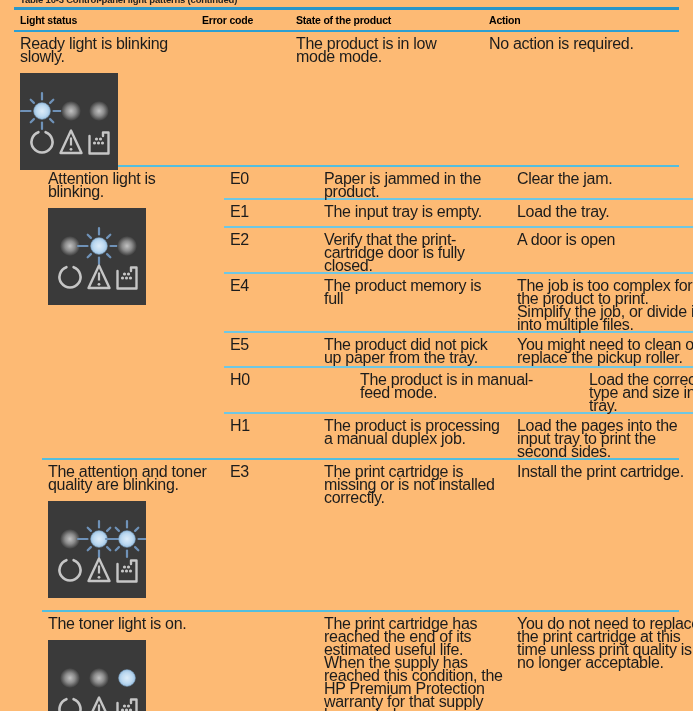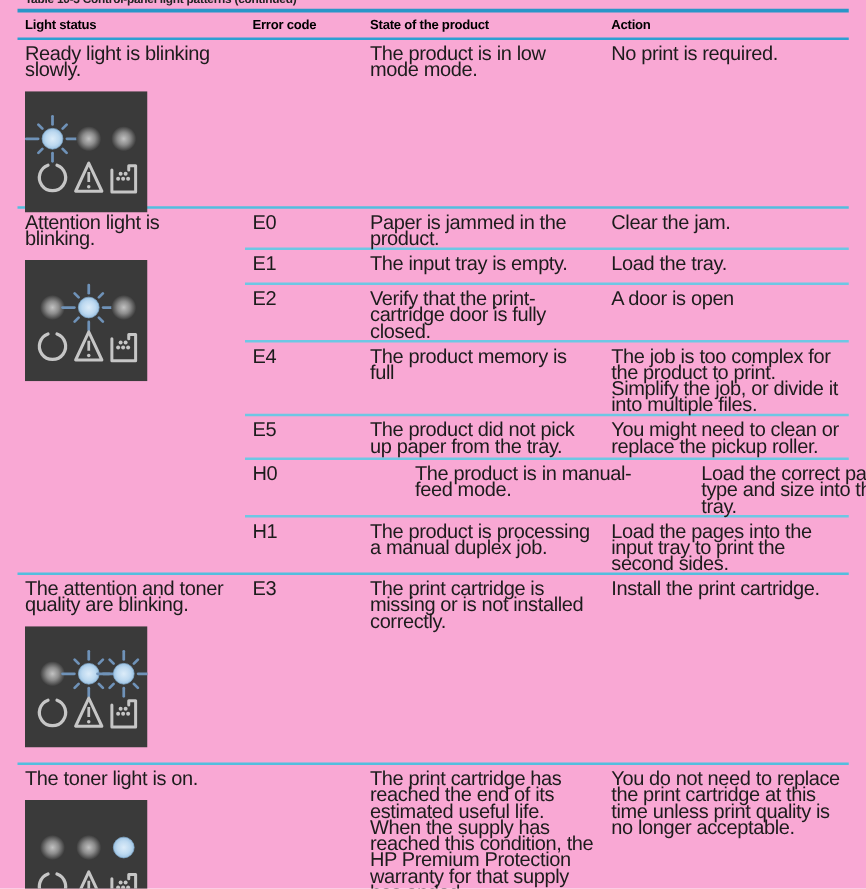--- a/index.html
+++ b/index.html
@@ -1,38 +1,38 @@
 <!DOCTYPE html>
 <html><head>
 <meta charset="utf-8">
 <style>
   html,body{margin:0;padding:0;background:#ffffff;}
   .page{
     position:relative;
     width:693px;height:711px;
-    background:#f9a8d4;
+    background:#fdba74;
     overflow:hidden;
     font-family:"Liberation Sans","DejaVu Sans",sans-serif;
     color:#1c1c1c;
     -webkit-font-smoothing:antialiased;
   }
   
   .caption{height:7px;overflow:hidden;margin:0 0 0 20px;}
   .caption span{display:block;margin-top:-6px;font-size:9.5px;font-weight:bold;color:#222;letter-spacing:-0.2px;white-space:nowrap;}
   .topline{height:3px;background:#2a96c8;margin:0 14px;}
 
   .tbl{margin:0 14px;width:665px;}
   .hrow{
     display:grid;grid-template-columns:182px 94px 193px 196px;
     height:20px;border-bottom:2px solid #2d9fd2;
   }
   .hcell{padding:4px 0 0 6px;font-size:10.5px;font-weight:bold;color:#000;letter-spacing:-0.2px;}
 
   .grow{display:grid;grid-template-columns:182px 94px 193px 196px;}
-  .grow.bordered{border-top:2px solid #53bede;}
+  .grow.bordered{border-top:2px solid #53bede;margin-left:28px;}
   .g1{height:133px;}
   .g3{height:150px;}
   .g4{height:133px;}
 
   .cell{padding:5px 8px 0 6px;font-size:16px;line-height:13px;letter-spacing:-0.3px;}
   .c1{padding-right:16px;}
   .c4{padding-right:4px;}
 
   
   .g2{grid-template-columns:182px 483px;}
@@ -119,21 +119,21 @@
                 <circle cx="80.5" cy="66" r="1.6" fill="#c6c6c6"></circle>
     <circle cx="74.5" cy="70" r="1.6" fill="#c6c6c6"></circle>
                 <circle cx="78.5" cy="70" r="1.6" fill="#c6c6c6"></circle>
                 <circle cx="82.5" cy="70" r="1.6" fill="#c6c6c6"></circle>
   </g>
 </svg>
           </div>
       </div>
       <div class="cell"></div>
       <div class="cell">The product is in low mode mode.</div>
-      <div class="cell c4">No print is required.</div>
+      <div class="cell c4">No action is required.</div>
     </div>
 
     <div class="grow g2 bordered">
       <div class="cell c1">
         <div>Attention light is blinking.</div>
         <div class="panel">
             <svg viewBox="0 0 98 97" width="98" height="97" xmlns="http://www.w3.org/2000/svg">
   <defs>
     <radialGradient id="gdim">
                   <stop offset="0%" stop-color="#c2c2c2"></stop>

